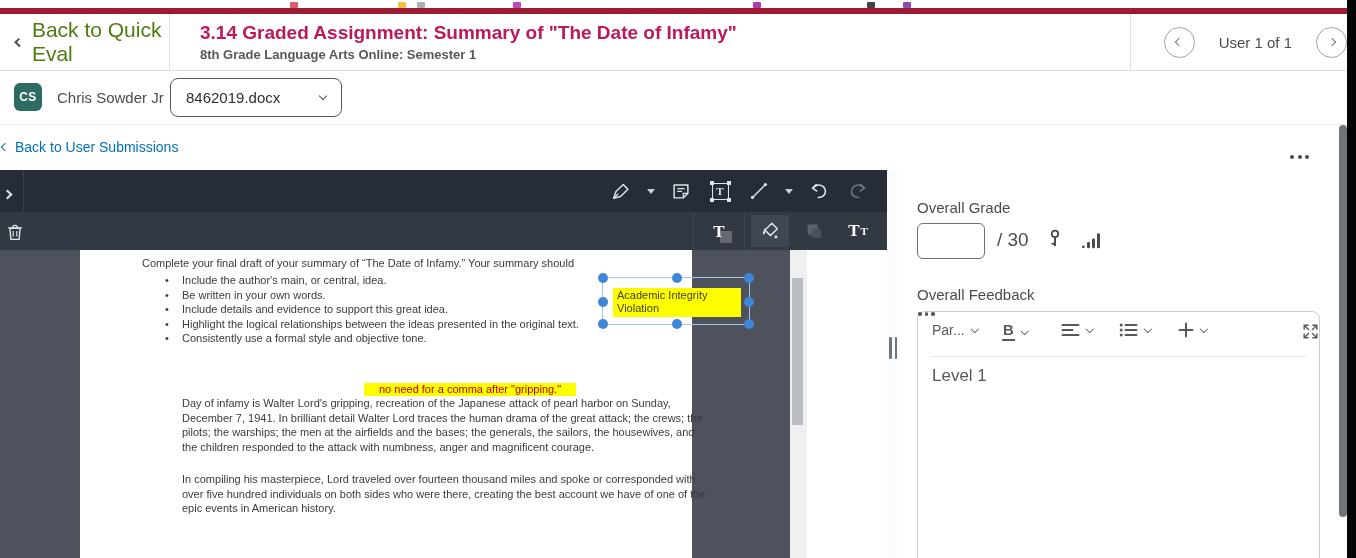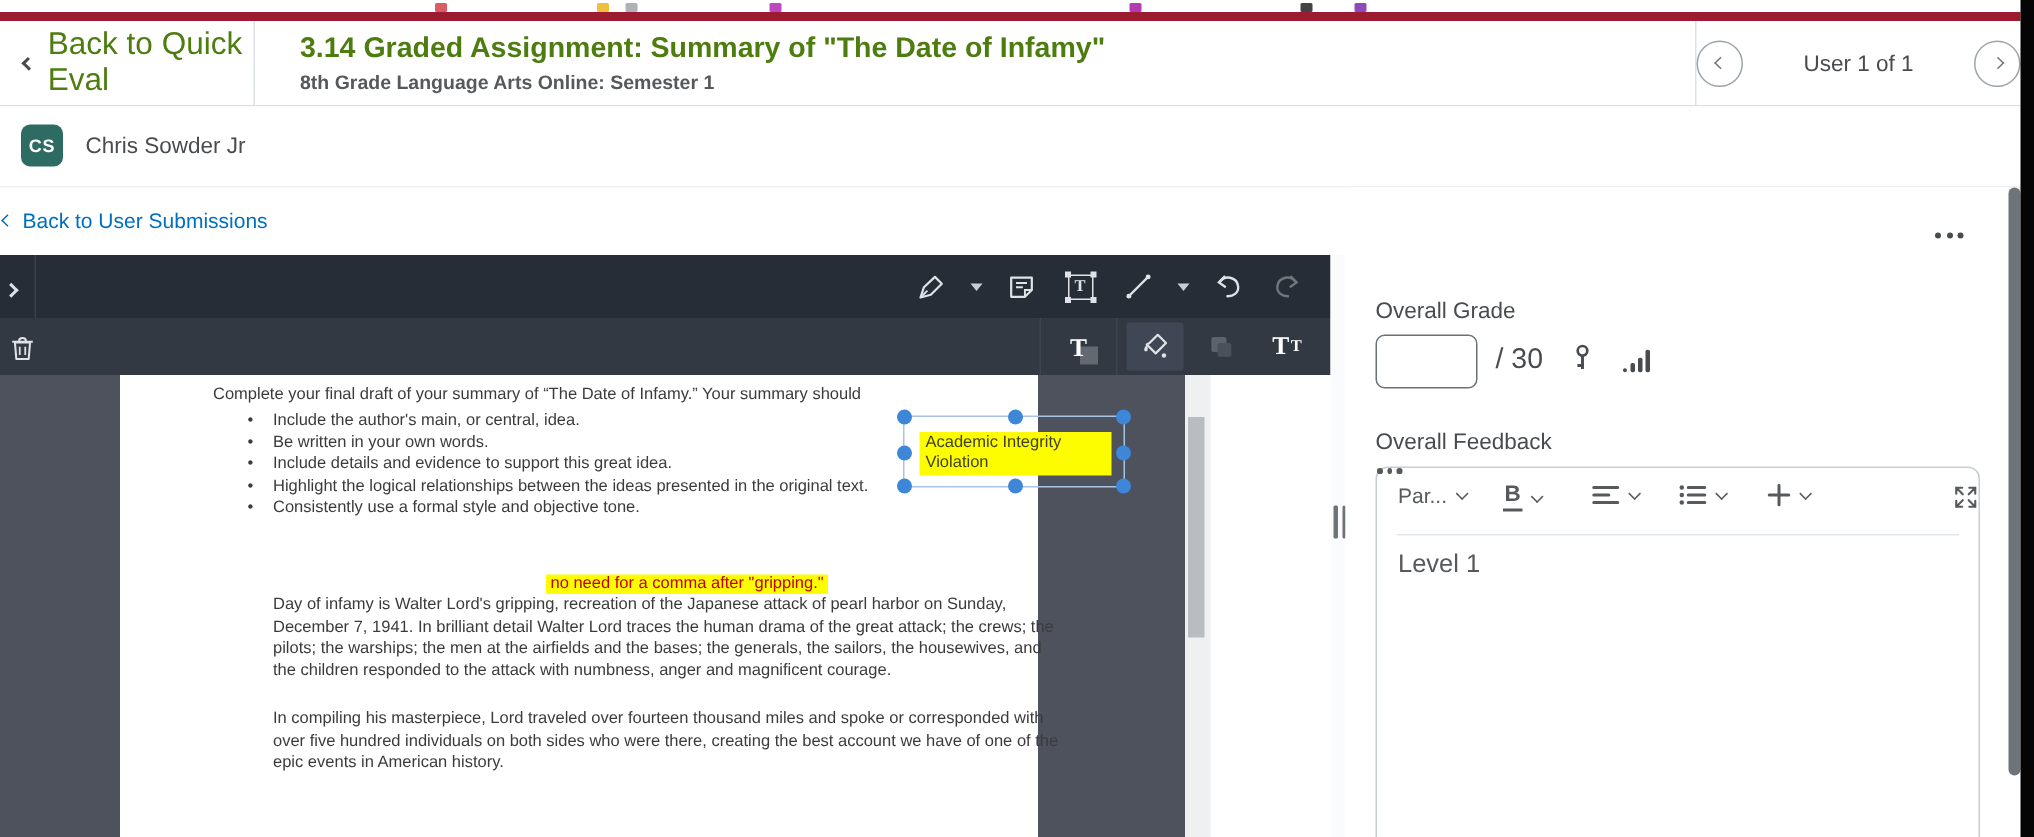--- a/index.html
+++ b/index.html
@@ -17,24 +17,24 @@
           border-bottom:1px solid #DCE1E6;display:flex;}
   .hdr-back{width:170px;display:flex;align-items:center;gap:10px;padding-left:16px;
             border-right:1px solid #DCE1E6;cursor:pointer;}
   .hdr-back-label{font-size:21px;color:#4d7c0f;}
   .chv{display:inline-block;width:7px;height:7px;border-right:2px solid currentColor;
        border-bottom:2px solid currentColor;}
   .chv-left{transform:rotate(135deg);}
   .chv-right{transform:rotate(-45deg);}
   .chv-down{transform:rotate(45deg);}
   .hdr-titles{flex:1;padding:8px 0 0 30px;}
-  .hdr-title{font-size:19px;font-weight:bold;color:#4d7c0f;}
+  .hdr-title{font-size:19px;font-weight:bold;color:#be185d;}
   .hdr-subtitle{font-size:13px;font-weight:bold;color:#56595B;margin-top:3px;}
   .hdr-pager{width:217px;border-left:1px solid #DCE1E6;display:flex;align-items:center;
-             justify-content:space-between;gap:24px;}
+             justify-content:flex-end;gap:24px;}
   .pager-btn{width:31px;height:31px;border:1px solid #9DA4A9;border-radius:50%;
              display:flex;align-items:center;justify-content:center;color:#70767B;cursor:pointer;background:#fff;}
   .pager-btn .chv{width:6px;height:6px;border-width:1.6px;}
   .pager-label{font-size:15px;color:#494C4E;}
 
   
   .sub-row{position:absolute;left:0;top:71px;width:1347px;height:54px;background:#fff;
            border-bottom:1px solid #EDF1F4;}
   .avatar{position:absolute;left:14px;top:12px;width:28px;height:28px;border-radius:6px;
           color:#fff;font-size:12px;font-weight:bold;display:flex;align-items:center;justify-content:center;letter-spacing:.5px;}
@@ -82,21 +82,21 @@
   .doc-scrollbar{position:absolute;left:790px;top:0;width:17px;height:308px;background:#EEF0F2;}
   .doc-thumb{position:absolute;left:2px;top:28px;width:11px;height:147px;background:#B9BCC0;}
   .doc-page{position:absolute;left:80px;top:0;width:612px;height:268px;background:#fff;color:#3B3B3B;font-size:11px;}
   .gutter-l,.gutter-r{background:#4D525C;}
   .doc-intro{position:absolute;left:62px;top:7px;white-space:nowrap;}
   .doc-bullets{position:absolute;left:82px;top:23px;width:530px;list-style:none;}
   .doc-bullets li{position:relative;padding-left:20px;line-height:14.6px;}
   .doc-bullets li::before{content:"\2022";position:absolute;left:3px;}
   .doc-paras{position:absolute;left:102px;top:146px;width:527px;line-height:14.7px;}
   .doc-paras p{margin:0 0 17px 0;}
-  .comment-hl{position:absolute;left:284px;top:133px;padding:0 3px;white-space:nowrap;line-height:13px;}
+  .comment-hl{position:absolute;left:284px;top:133px;padding:0 15px;white-space:nowrap;line-height:13px;}
   .sel-group{position:absolute;left:522px;top:27px;width:148px;height:48px;border:1px solid #A7C4E4;cursor:move;}
   .handle{position:absolute;width:10px;height:10px;border-radius:50%;}
   .h-tl{left:-5px;top:-5px;} .h-tc{left:69px;top:-5px;} .h-tr{right:-5px;top:-5px;}
   .h-ml{left:-5px;top:19px;} .h-mr{right:-5px;top:19px;}
   .h-bl{left:-5px;bottom:-5px;} .h-bc{left:69px;bottom:-5px;} .h-br{right:-5px;bottom:-5px;}
   .note-box{position:absolute;left:533px;top:38px;width:128px;padding:1px 4px 2px;line-height:13px;color:#3F3F23;cursor:move;}
 
   
   .split-strip{position:absolute;left:887px;top:170px;width:10px;height:388px;background:#FAFBFC;}
   .split-handle{position:absolute;left:889px;top:337px;display:flex;gap:3px;cursor:col-resize;}
@@ -165,20 +165,24 @@
       <span class="pager-label">User 1 of 1</span>
       <span class="pager-btn">
           <span class="chv chv-right"></span>
         </span>
     </div>
   </div>
 
   <div class="sub-row">
     <div class="avatar" style="background: rgb(46, 107, 99);">CS</div>
     <div class="student-name">Chris Sowder Jr</div>
+    <div class="file-select">
+      <span>8462019.docx</span>
+      <span class="chv chv-down"></span>
+    </div>
   </div>
 
   <div class="back-subs" style="color: rgb(0, 111, 191);">
     <span class="chv chv-left"></span>
     <span>Back to User Submissions</span>
   </div>
 
   <div class="viewer">
     <div class="vt1">
       <span class="panel-expand"><span class="chv chv-right"></span></span>

